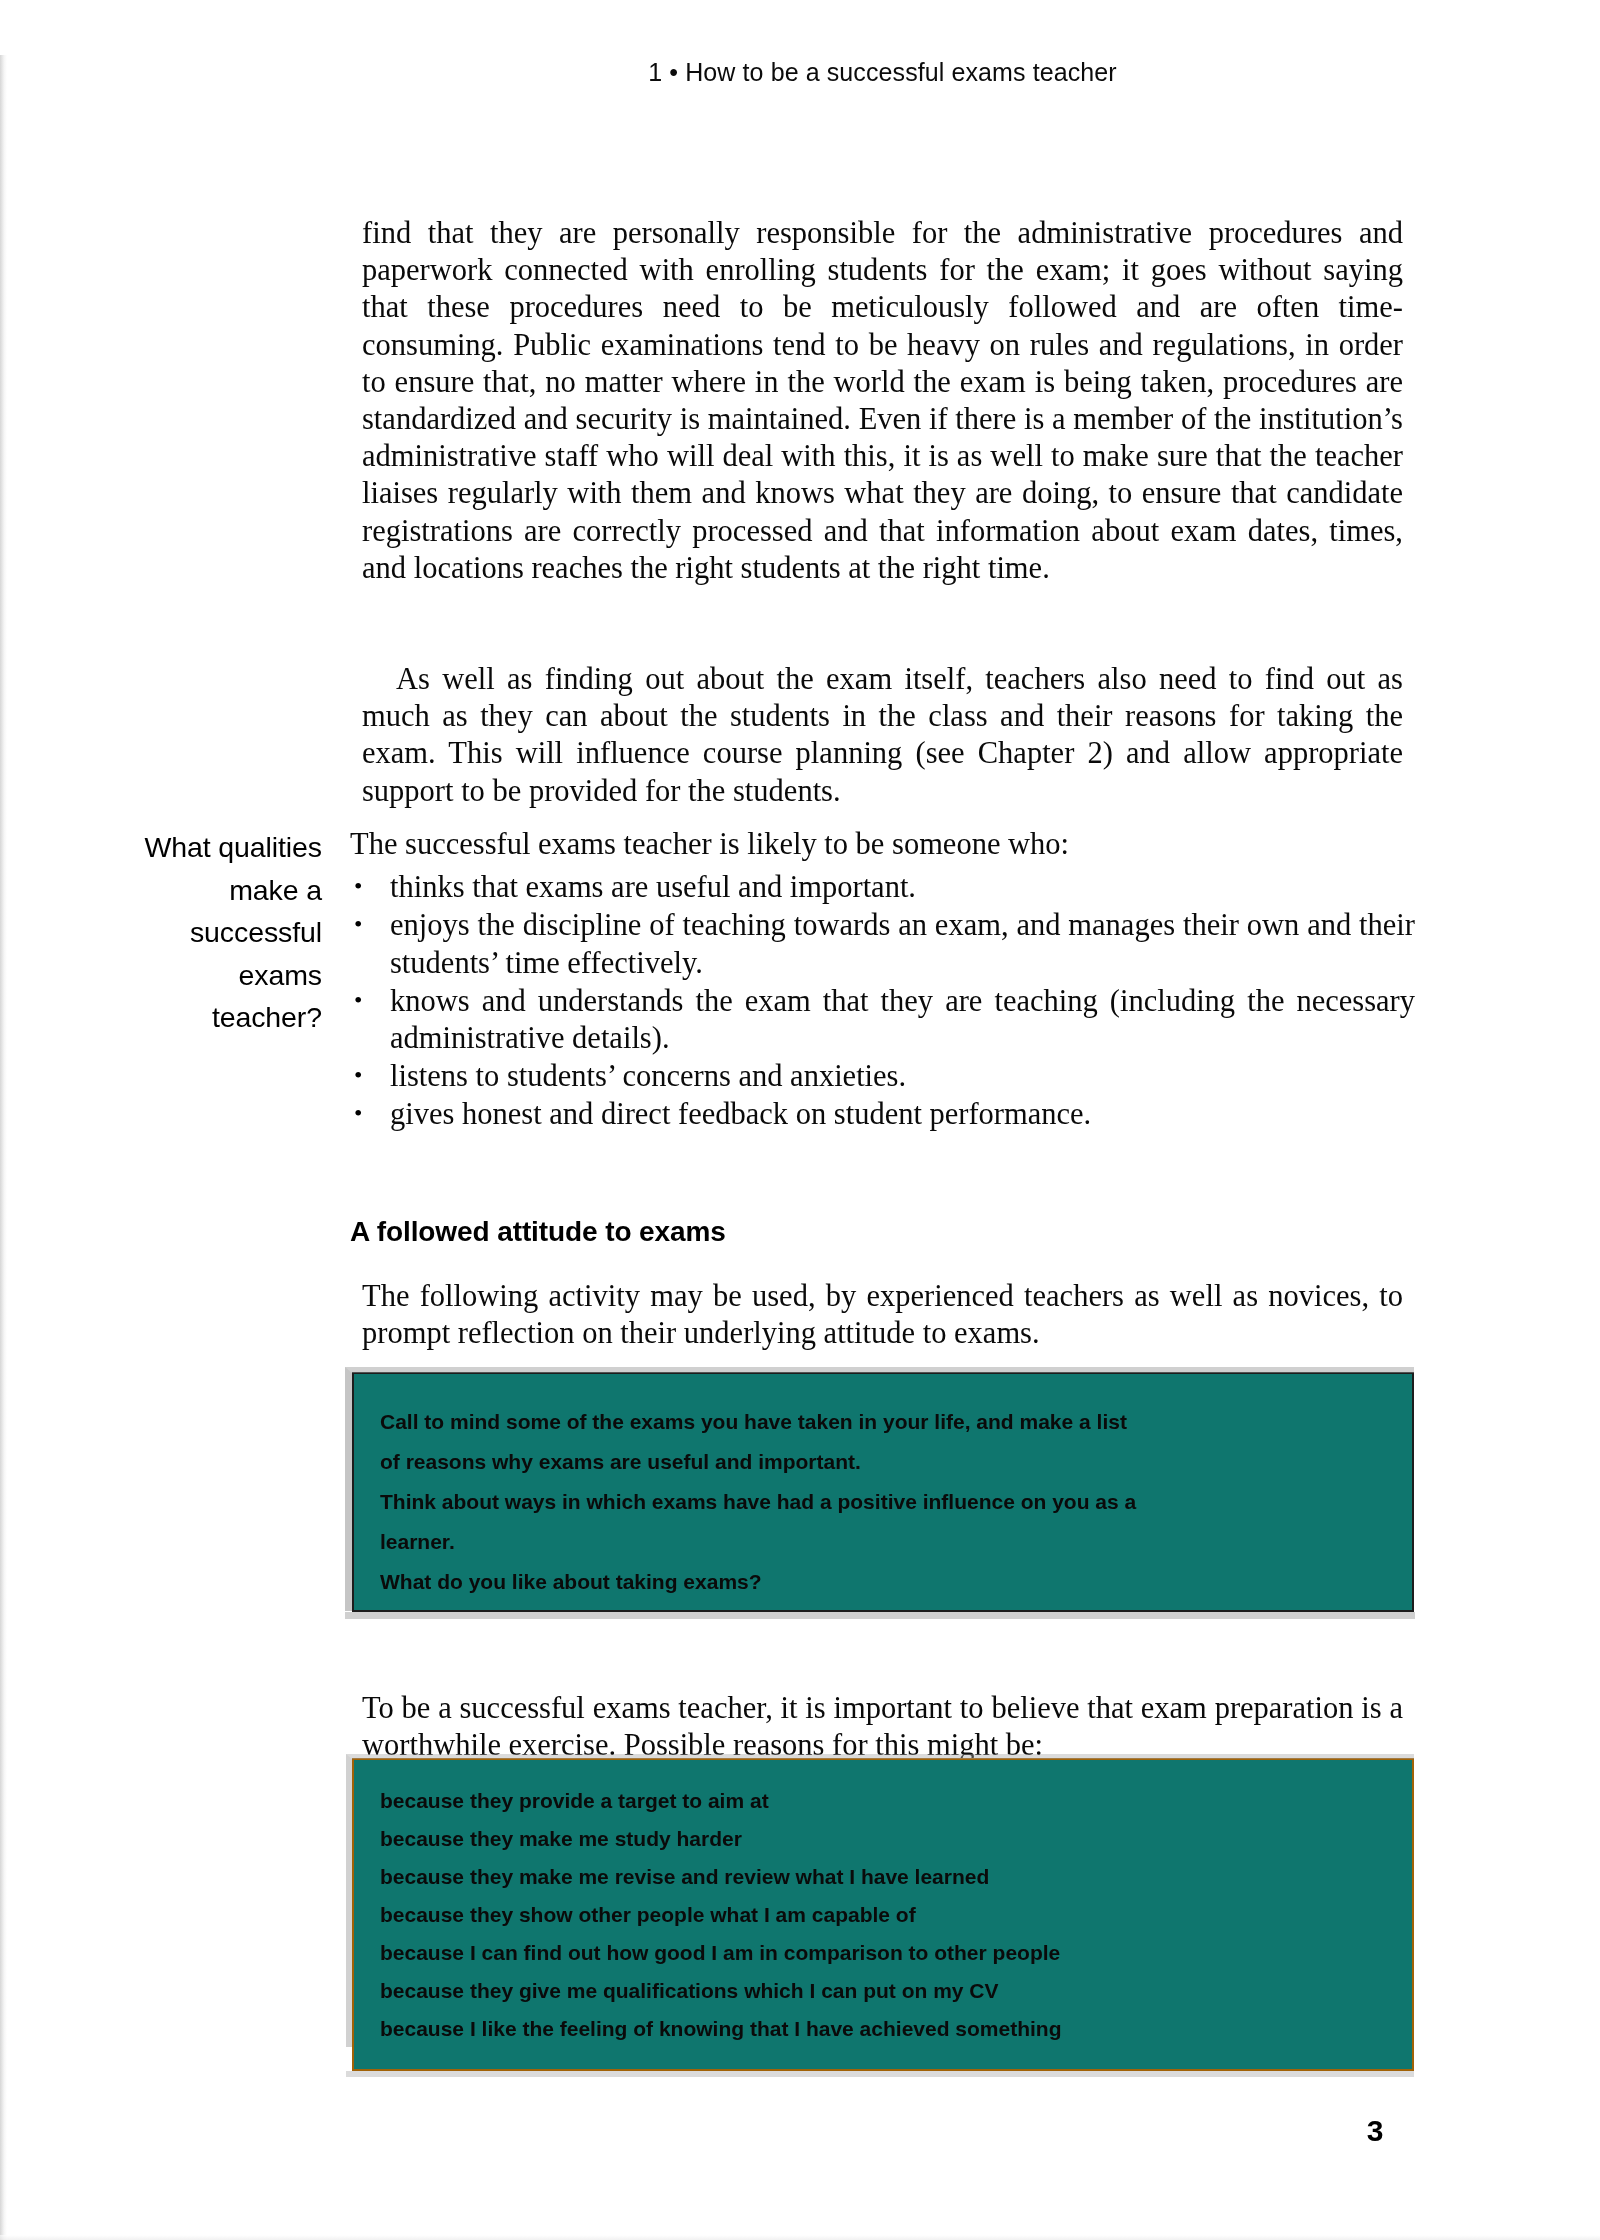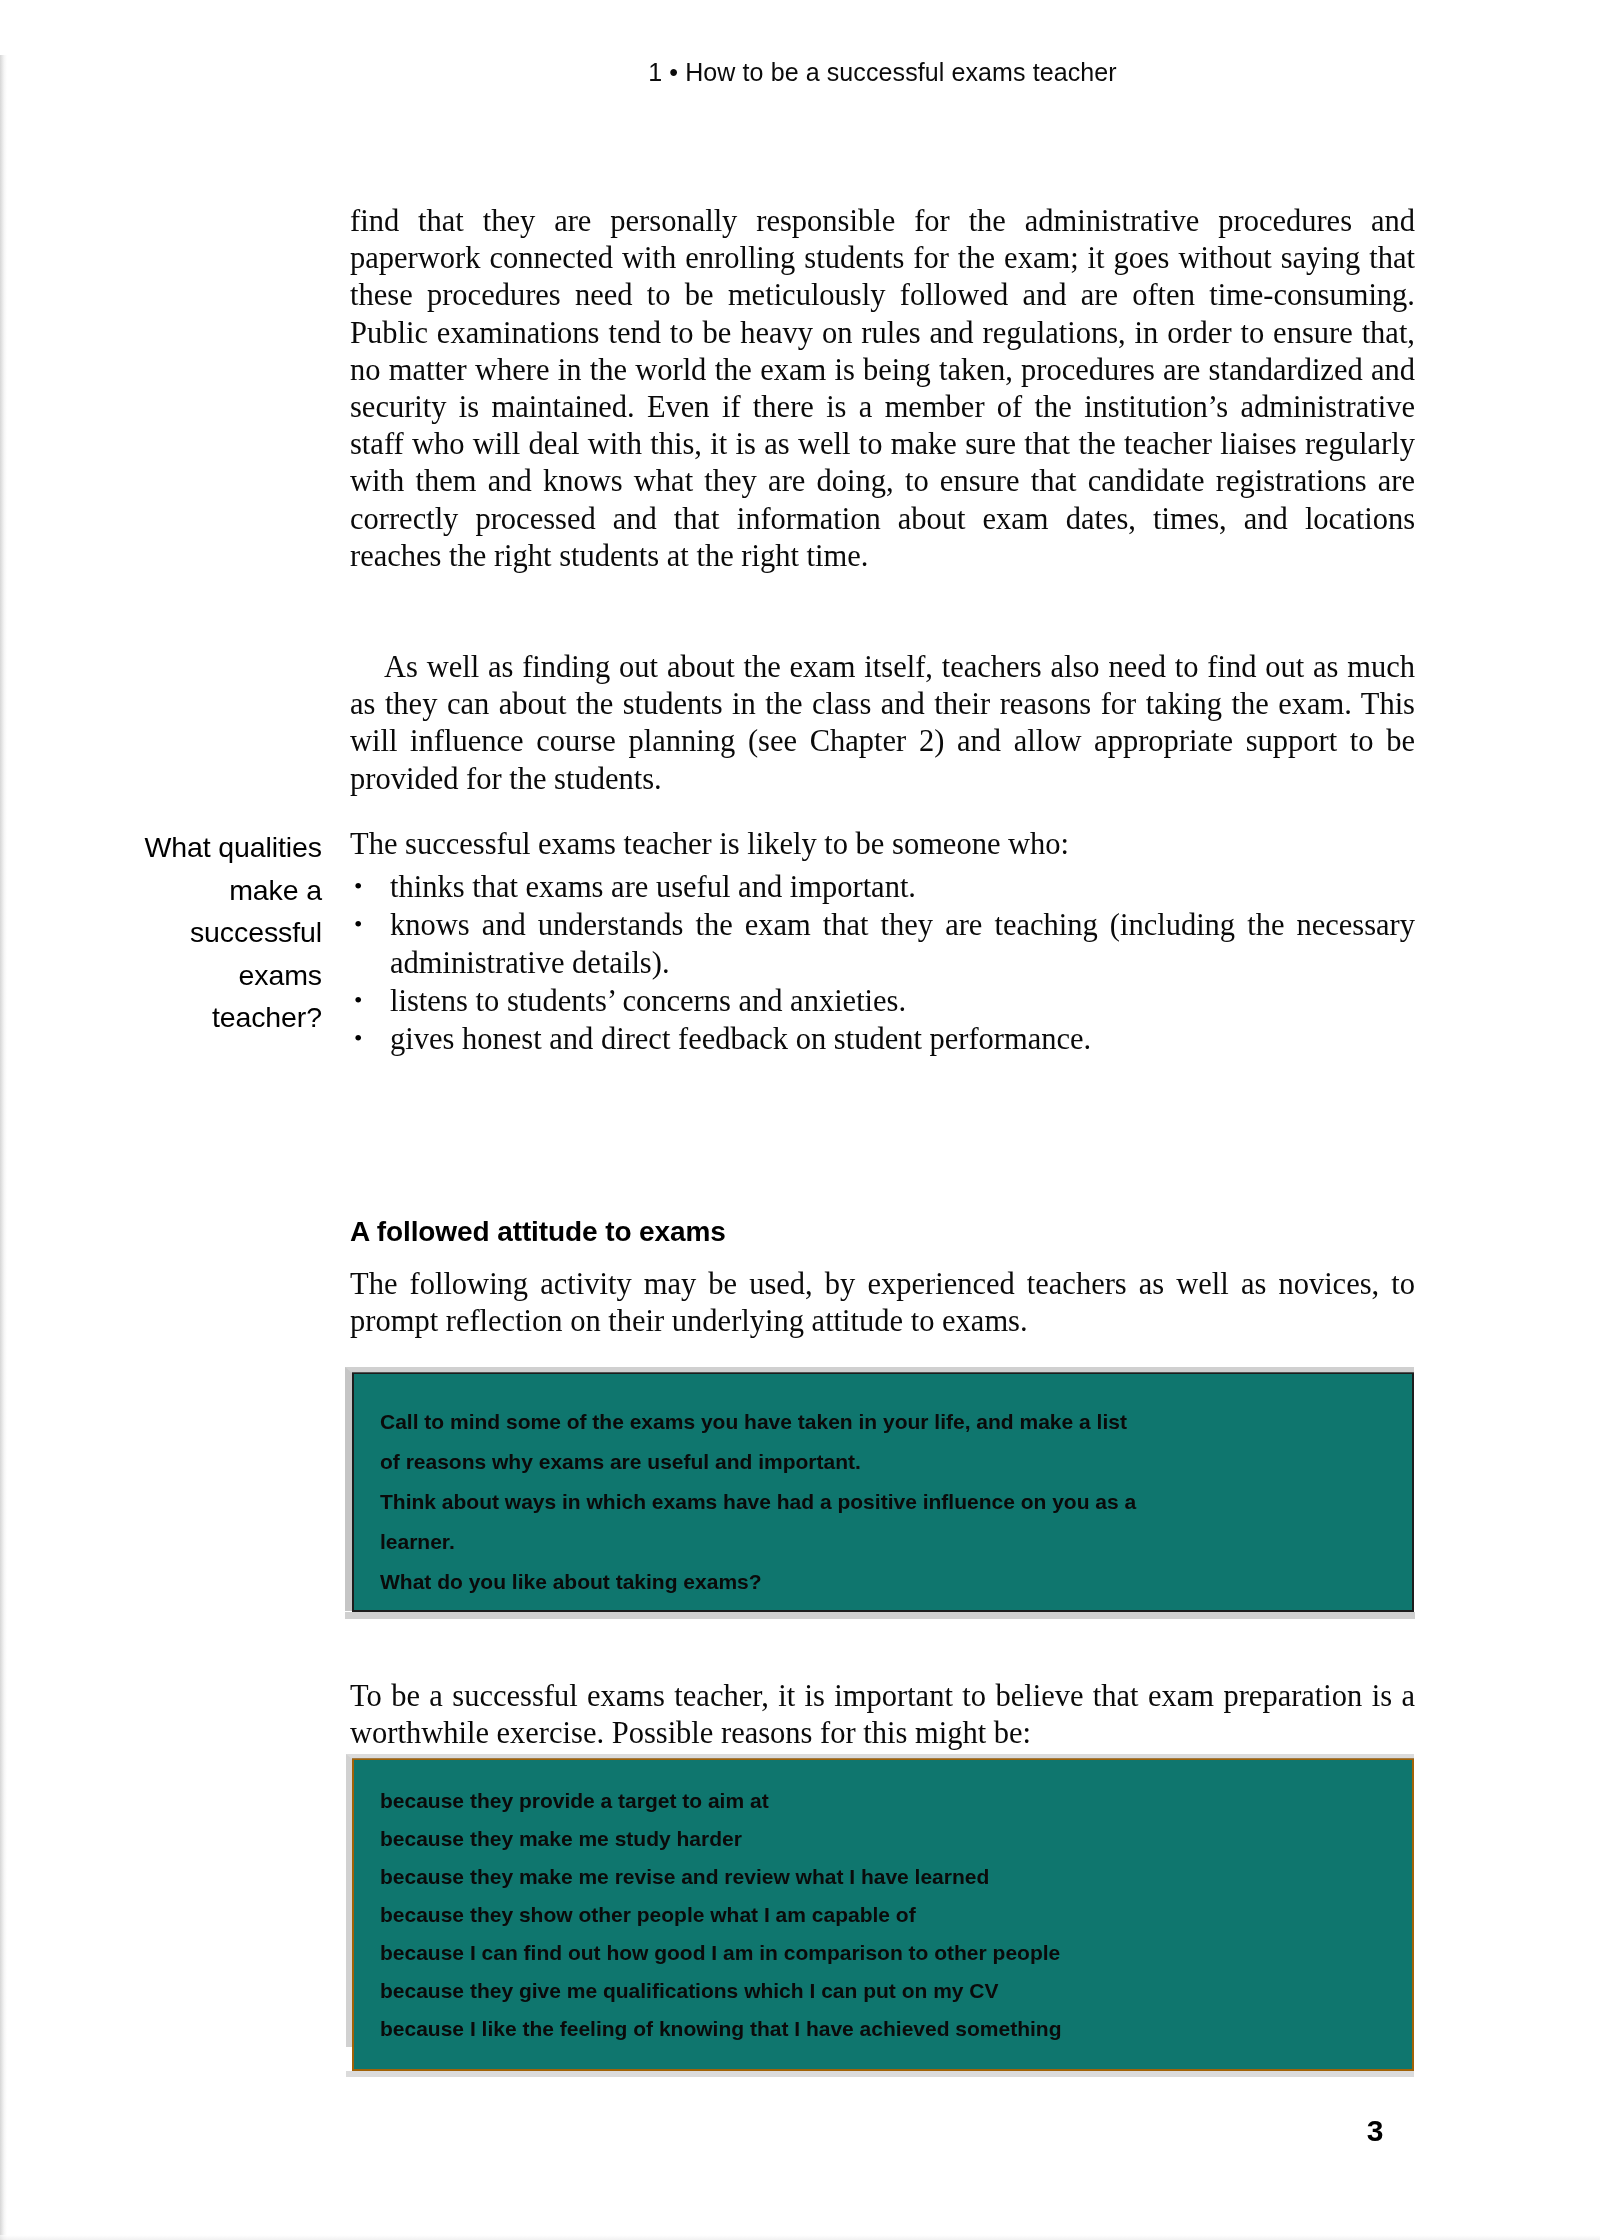--- a/index.html
+++ b/index.html
@@ -45,21 +45,21 @@
     width: 1065px;
     text-align: center;
     font-family: "Liberation Sans", "DejaVu Sans", sans-serif;
     font-size: 25px;
     letter-spacing: 0.1px;
     color: #0b0b0b;
     white-space: nowrap;
   }
 
   p.body {
-    margin: 0;
+    margin: 12px;
     font-size: 30.5px;
     line-height: 37.2px;
     text-align: justify;
     text-justify: inter-word;
     color: #0a0a0a;
     hyphens: none;
   }
   p.body.indent { text-indent: 34px; }
 
   .block-para-1 { position: absolute; left: 350px; top: 203px; width: 1065px; }
@@ -247,20 +247,23 @@
     <div>successful</div>
     <div>exams</div>
     <div>teacher?</div>
   </div>
 
   <div class="qualities-block">
     <p class="lead-in">The successful exams teacher is likely to be someone who:</p>
     <ul class="bullets">
       <li>
           <span class="li-text">thinks that exams are useful and important.</span>
+        </li>
+      <li>
+          <span class="li-text">enjoys the discipline of teaching towards an exam, and manages their own and their students’ time effectively.</span>
         </li>
       <li>
           <span class="li-text">knows and understands the exam that they are teaching (including the necessary administrative details).</span>
         </li>
       <li>
           <span class="li-text">listens to students’ concerns and anxieties.</span>
         </li>
       <li>
           <span class="li-text">gives honest and direct feedback on student performance.</span>
         </li>

